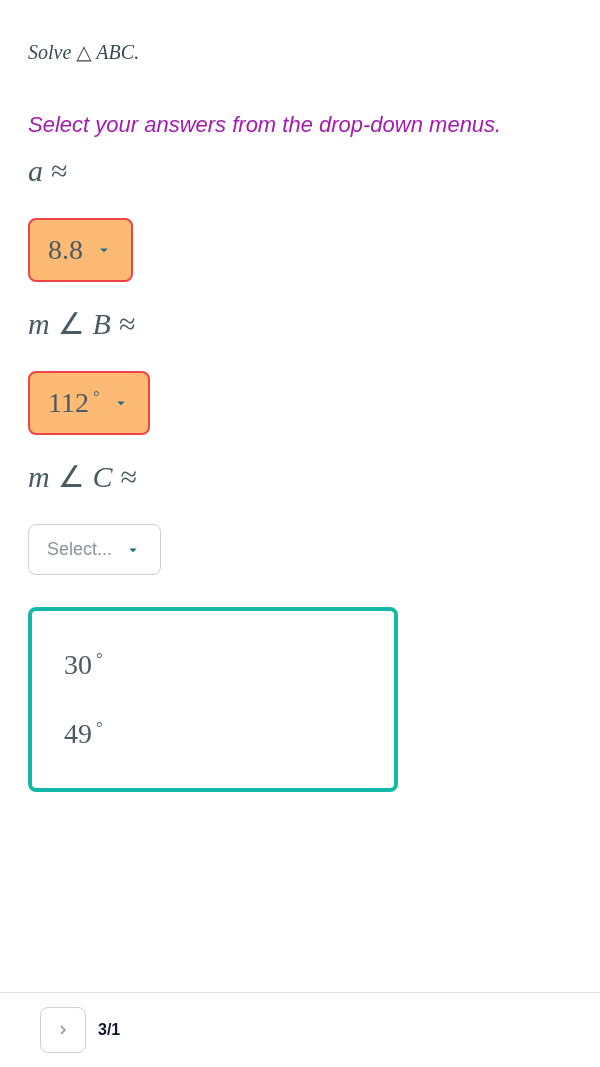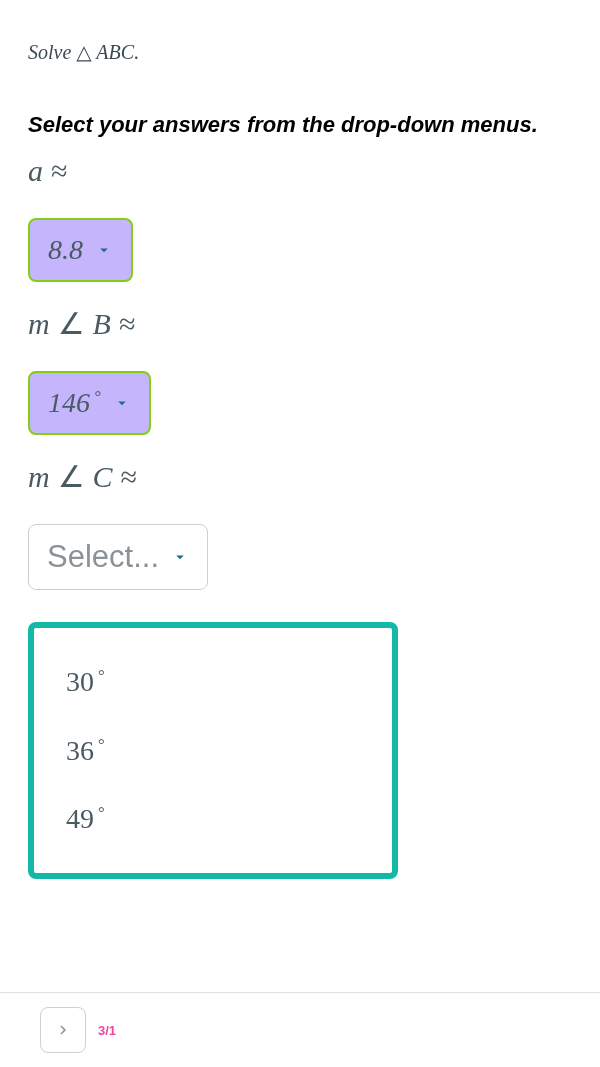--- a/index.html
+++ b/index.html
@@ -22,23 +22,23 @@
       color: #3a4a52;
       font-style: italic;
       font-family: Georgia, serif;
       margin-bottom: 48px;
     }
     .triangle-sym {
       font-style: normal;
     }
     .instruction {
       font-size: 22px;
-      font-weight: 700;
+      font-weight: 400;
       font-style: italic;
-      color: #000000;
+      color: #a21caf;
       margin-bottom: 16px;
     }
     .math-label {
       font-size: 30px;
       font-style: italic;
       font-family: Georgia, serif;
       color: #4a5a62;
       margin-bottom: 30px;
       display: flex;
       align-items: center;
@@ -54,51 +54,50 @@
     .dropdown {
       display: inline-flex;
       align-items: center;
       border-radius: 8px;
       padding: 14px 18px;
       margin-bottom: 24px;
       gap: 12px;
       cursor: pointer;
     }
     .dropdown.selected {
-      border: 2px solid #84cc16;
-      background: #c4b5fd;
-      font-style: italic;
+      border: 2px solid #ef4444;
+      background: #fdba74;
     }
     .dropdown.unselected {
       border: 1px solid #d0d0d0;
       background: #fff;
     }
     .dropdown-value {
       font-size: 28px;
       color: #4a5a62;
       font-family: Georgia, serif;
     }
     .dropdown-placeholder {
-      font-size: 31px;
+      font-size: 18px;
       color: #8a9298;
     }
     .chevron {
       width: 18px;
       height: 18px;
     }
     .chevron svg {
       fill: #1c6c8a;
     }
     .degree-sup {
       font-size: 0.6em;
       vertical-align: super;
       margin-left: 4px;
     }
     .options-box {
-      border: 6px solid #14b8a6;
+      border: 4px solid #14b8a6;
       border-radius: 8px;
       padding: 20px 24px;
       margin-top: 8px;
       width: 370px;
     }
     .option-item {
       font-size: 28px;
       color: #4a5a62;
       font-family: Georgia, serif;
       padding: 18px 8px;
@@ -124,23 +123,23 @@
       display: flex;
       align-items: center;
       justify-content: center;
       cursor: pointer;
       background: #fff;
     }
     .nav-btn svg {
       fill: #8a9298;
     }
     .page-counter {
-      font-size: 13px;
+      font-size: 16px;
       font-weight: 700;
-      color: #ec4899;
+      color: #0f172a;
     }
   </style>
 </head>
 <body>
 
 <div class="content">
   <div class="problem-title">
     <span>Solve</span>
     <span class="triangle-sym">△</span>
     <span>ABC</span><span>.</span>
@@ -164,21 +163,21 @@
 
   
   <div class="math-label">
     <span>m</span>
     <span class="angle-sym">∠</span>
     <span>B</span>
     <span class="approx">≈</span>
   </div>
   <div class="dropdown selected">
     <span class="dropdown-value">
-      <span>146</span><span class="degree-sup">°</span>
+      <span>112</span><span class="degree-sup">°</span>
     </span>
     <span class="chevron">
       <svg viewBox="0 0 24 24">
           <path d="M7 10l5 5 5-5z"></path>
         </svg>
     </span>
   </div>
 
   
   <div class="math-label">
@@ -194,23 +193,20 @@
           <path d="M7 10l5 5 5-5z"></path>
         </svg>
     </span>
   </div>
 
   <div class="options-box">
     <div class="option-item">
       <span>30</span><span class="degree-sup">°</span>
     </div>
     <div class="option-item">
-      <span>36</span><span class="degree-sup">°</span>
-    </div>
-    <div class="option-item">
       <span>49</span><span class="degree-sup">°</span>
     </div>
   </div>
 </div>
 
 <div class="footer">
   <div class="nav-btn">
     <svg width="18" height="18" viewBox="0 0 24 24">
         <path d="M8.59 16.59L13.17 12 8.59 7.41 10 6l6 6-6 6z"></path>
       </svg>

